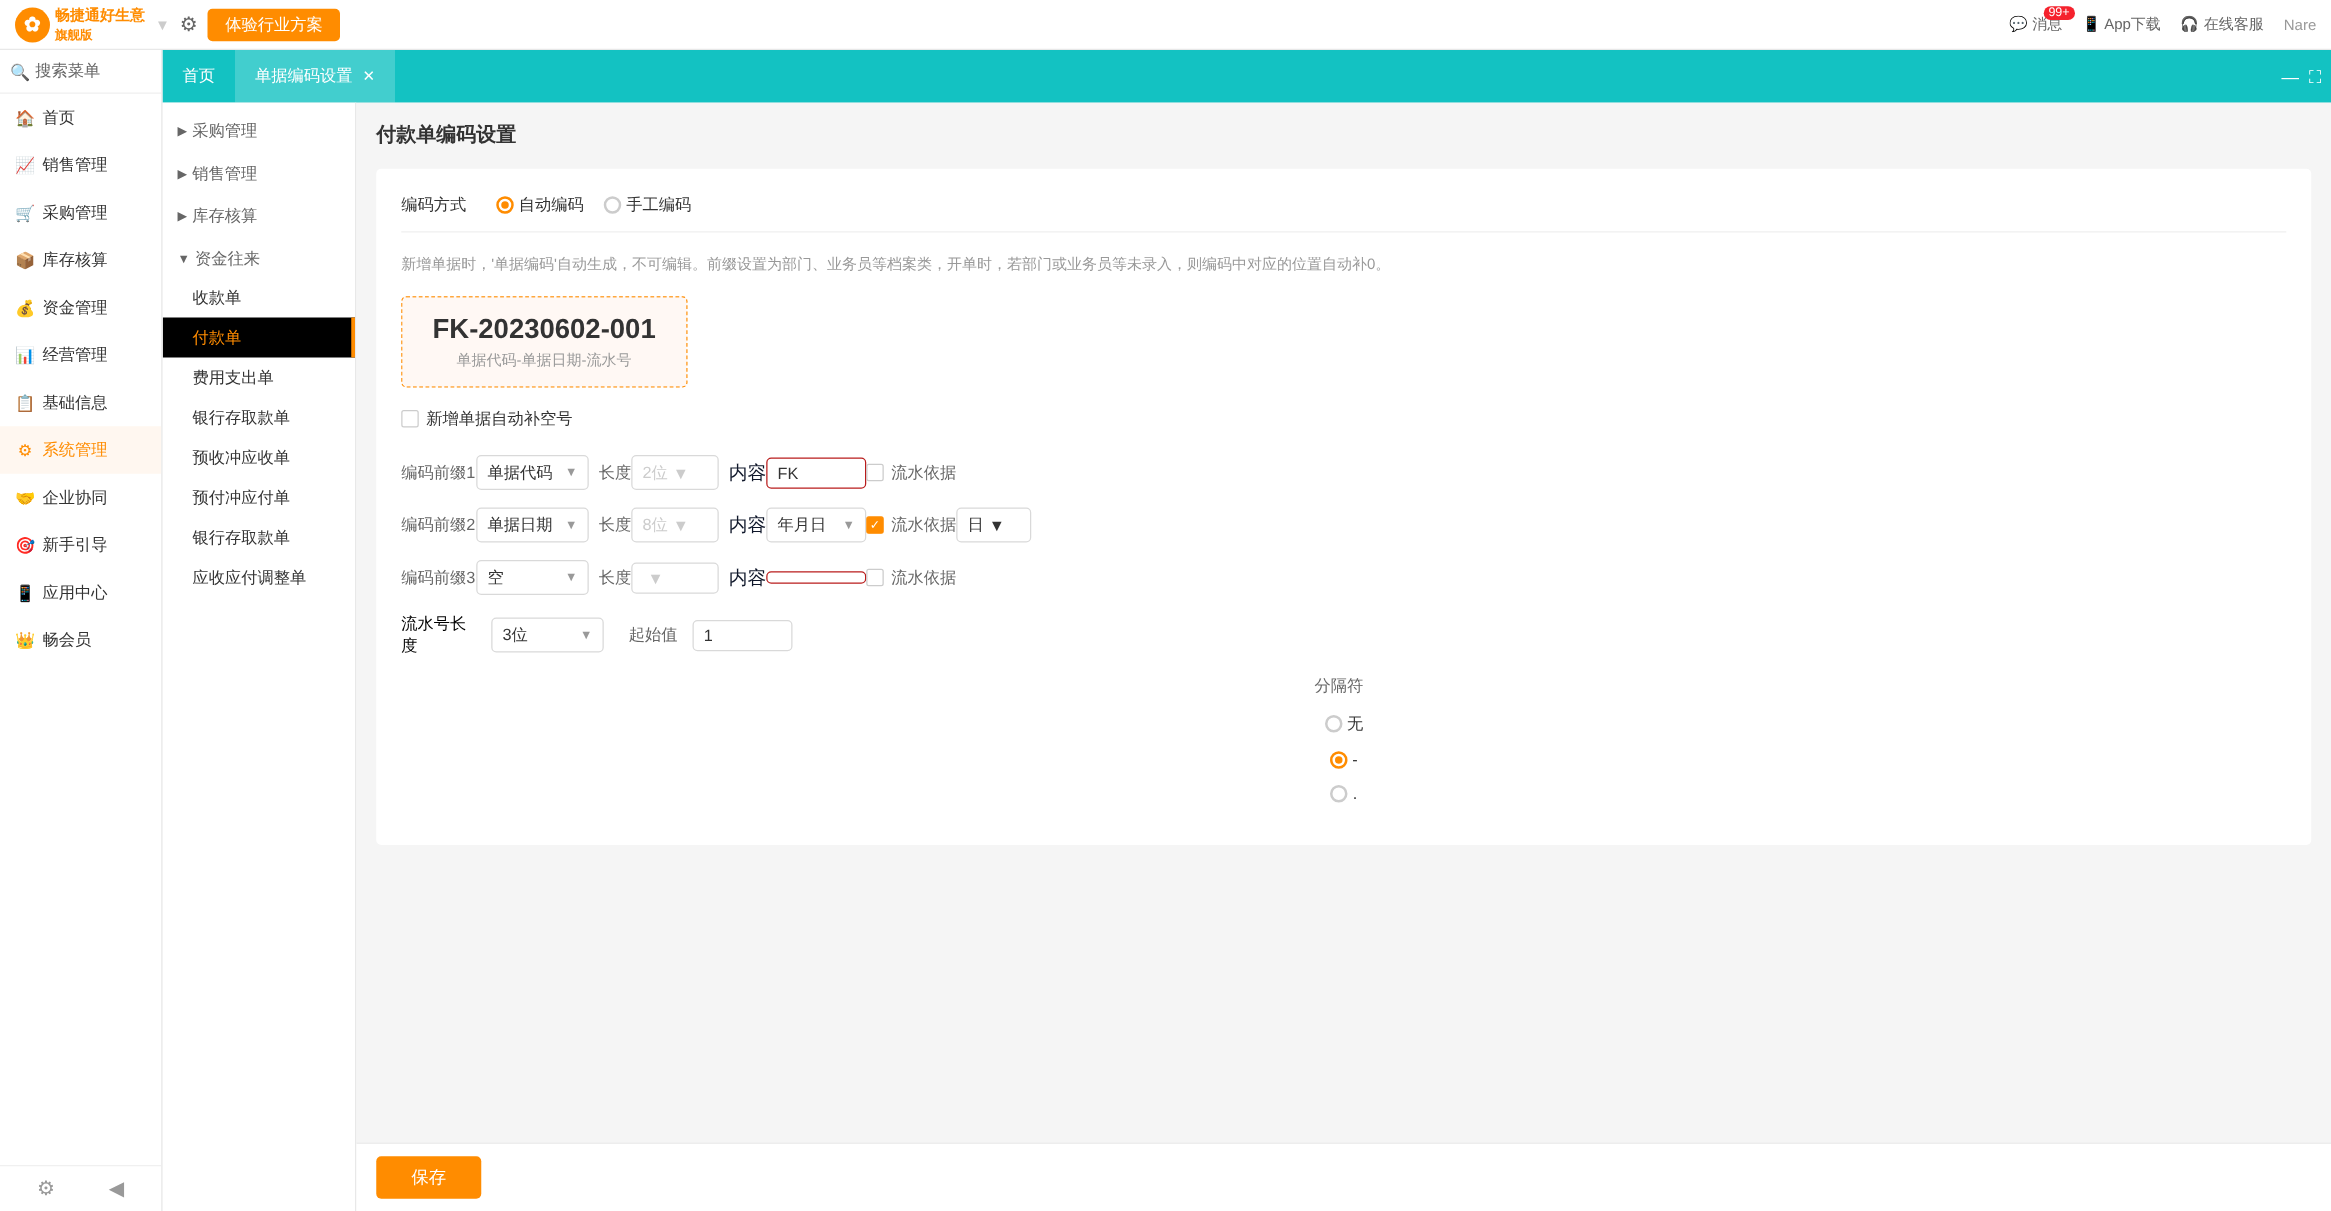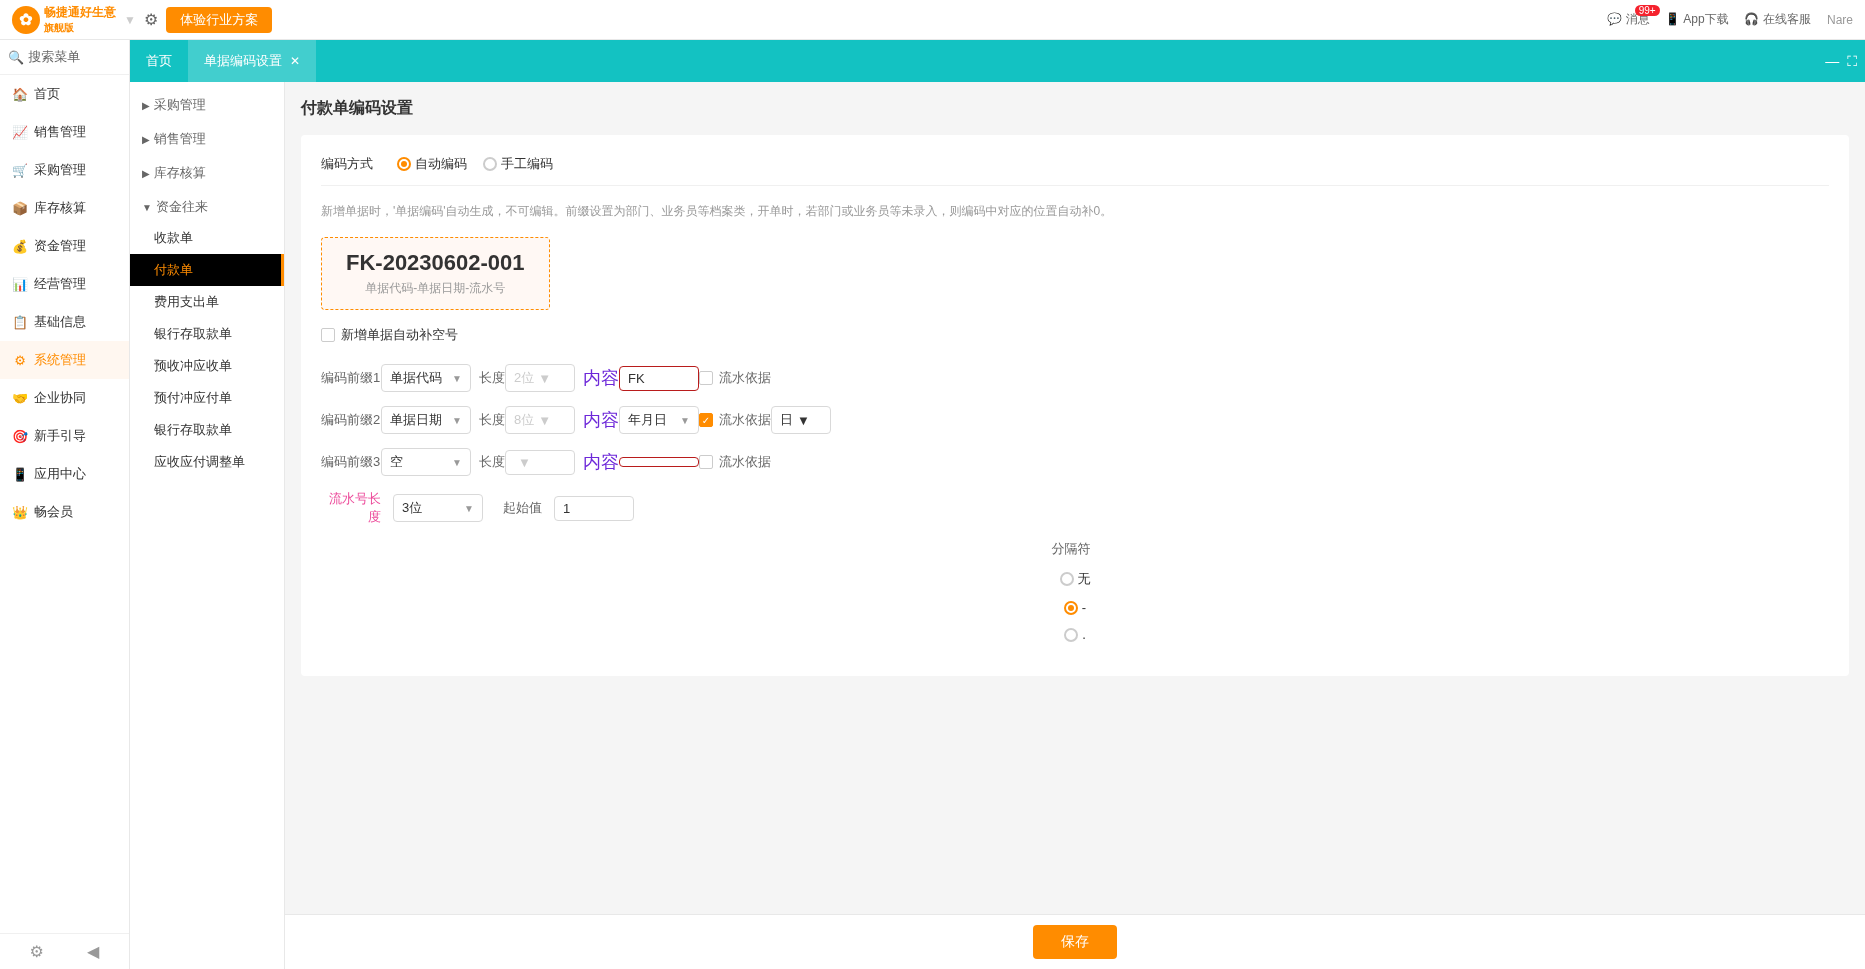--- a/index.html
+++ b/index.html
@@ -261,21 +261,21 @@
       border: 1px solid #d9d9d9;
       border-radius: 4px;
       padding: 4px 8px;
       cursor: pointer;
       background: #fff;
       min-width: 70px;
       font-size: 13px;
       gap: 4px;
       color: #ccc;
     }
-    .content-label { font-size: 18px; color: #6d28d9; margin-left: 8px; }
+    .content-label { font-size: 15px; color: #0f172a; margin-left: 8px; }
     .content-input {
       border: 1px solid #b91c1c;
       border-radius: 4px;
       padding: 4px 8px;
       min-width: 80px;
       font-size: 13px;
       color: #333;
       background: #fff;
     }
     .flow-checkbox-row { display: flex; align-items: center; gap: 6px; }
@@ -307,21 +307,21 @@
       gap: 4px;
     }
 
     
     .serial-row {
       display: flex;
       align-items: center;
       gap: 12px;
       margin-bottom: 14px;
     }
-    .serial-label { font-size: 13px; color: #ec4899; width: 60px; flex-shrink: 0; text-align: right; }
+    .serial-label { font-size: 13px; color: #000000; width: 60px; flex-shrink: 0; }
     .start-input {
       border: 1px solid #d9d9d9;
       border-radius: 4px;
       padding: 4px 8px;
       min-width: 80px;
       font-size: 13px;
       color: #333;
       background: #fff;
     }
 
@@ -334,21 +334,21 @@
       flex-direction: column;
     }
     .sep-label { font-size: 13px; color: #666; margin-right: 8px; }
 
     
     .bottom-bar {
       background: #fff;
       border-top: 1px solid #e8e8e8;
       padding: 10px 16px;
       display: flex;
-      justify-content: center;
+      justify-content: flex-start;
     }
     .save-btn {
       background: #ff8c00;
       color: #fff;
       border: none;
       padding: 8px 28px;
       border-radius: 4px;
       cursor: pointer;
       font-size: 14px;
     }

